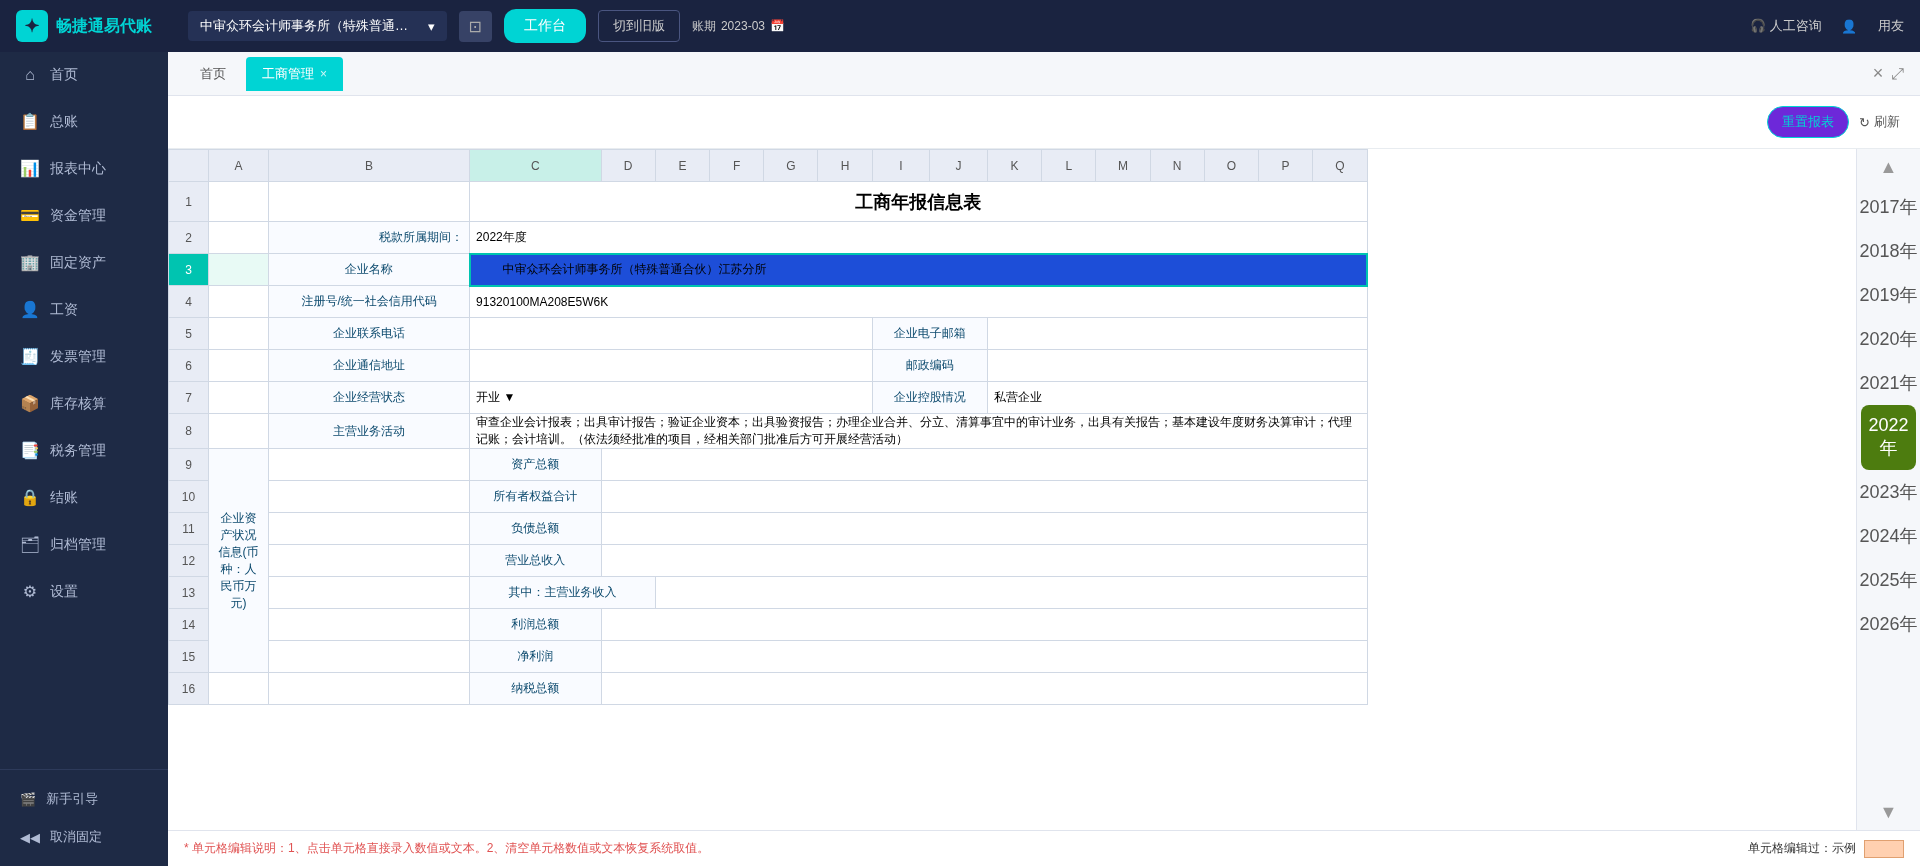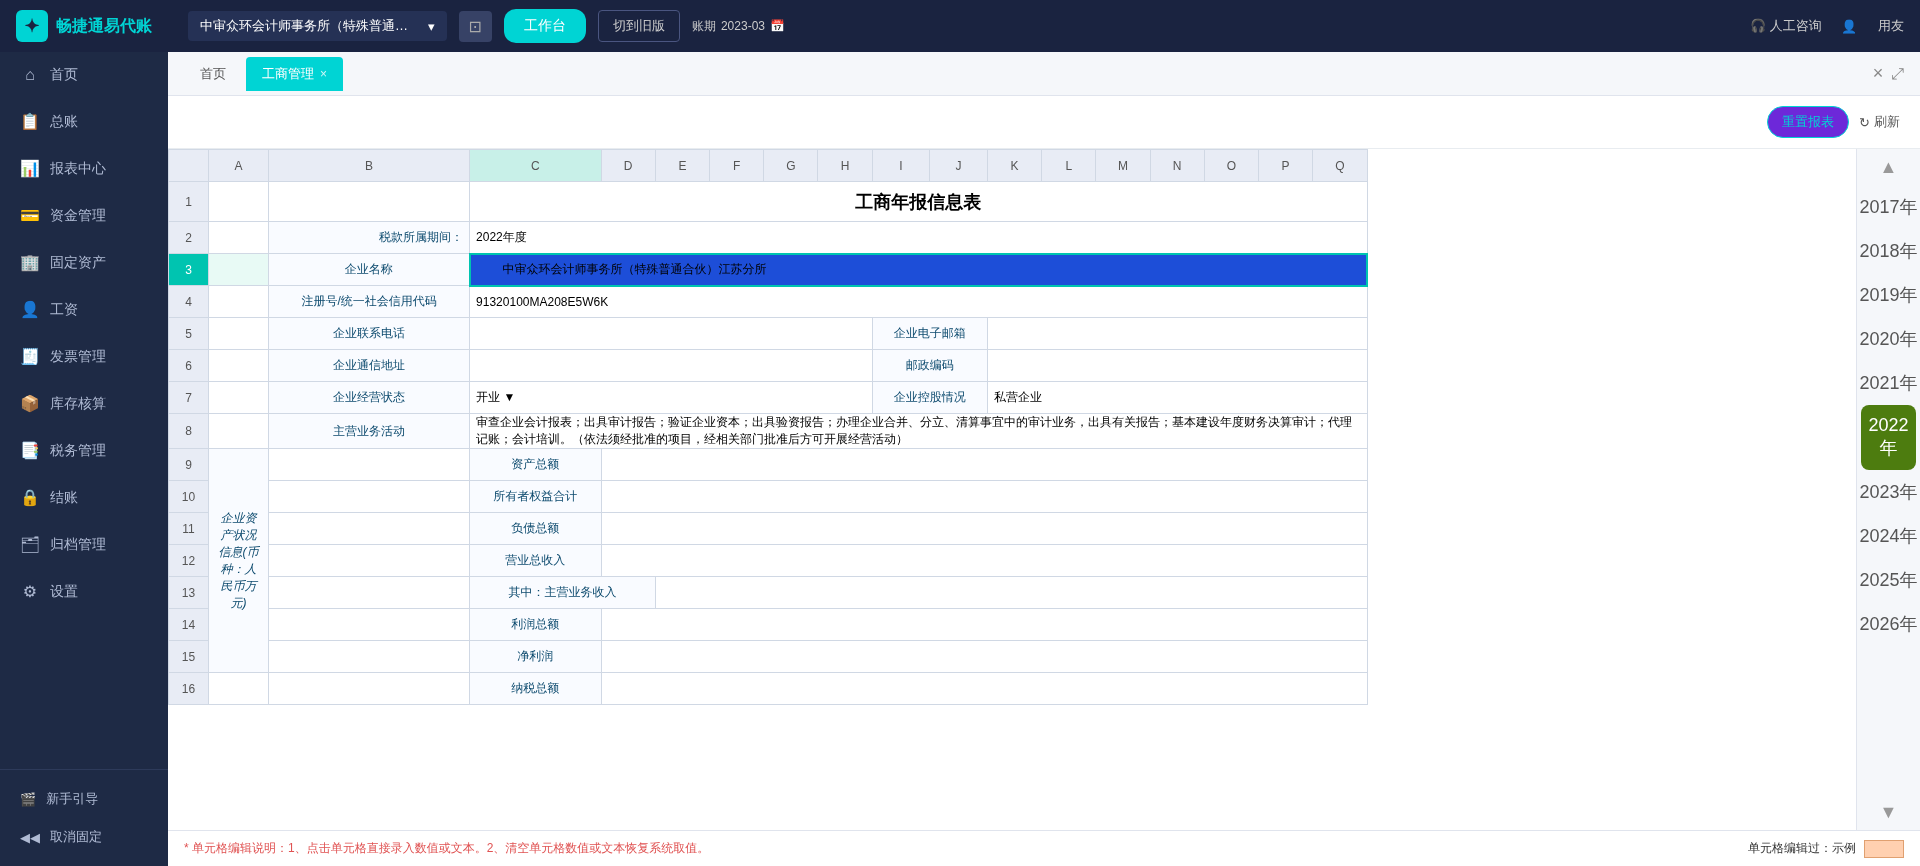--- a/index.html
+++ b/index.html
@@ -363,21 +363,21 @@
 
             <tr>
               <td class="row-header">8</td>
               <td></td>
               <td class="label-cell">主营业务活动</td>
               <td colspan="15" class="data-cell" style="white-space:normal;max-width:600px;overflow:hidden;text-overflow:ellipsis;">审查企业会计报表；出具审计报告；验证企业资本；出具验资报告；办理企业合并、分立、清算事宜中的审计业务，出具有关报告；基本建设年度财务决算审计；代理记账；会计培训。（依法须经批准的项目，经相关部门批准后方可开展经营活动）</td>
             </tr>
 
             <tr>
               <td class="row-header">9</td>
-              <td rowspan="7" class="label-cell" style="white-space:normal;text-align:center;width:60px;font-style:italic;">企业资产状况信息(币种：人民币万元)</td>
+              <td rowspan="7" class="label-cell" style="white-space:normal;text-align:center;width:60px;">企业资产状况信息(币种：人民币万元)</td>
               <td></td>
               <td class="label-cell">资产总额</td>
               <td colspan="14" class="data-cell"></td>
             </tr>
 
             <tr>
               <td class="row-header">10</td>
               <td></td>
               <td class="label-cell">所有者权益合计</td>
               <td colspan="14" class="data-cell"></td>

